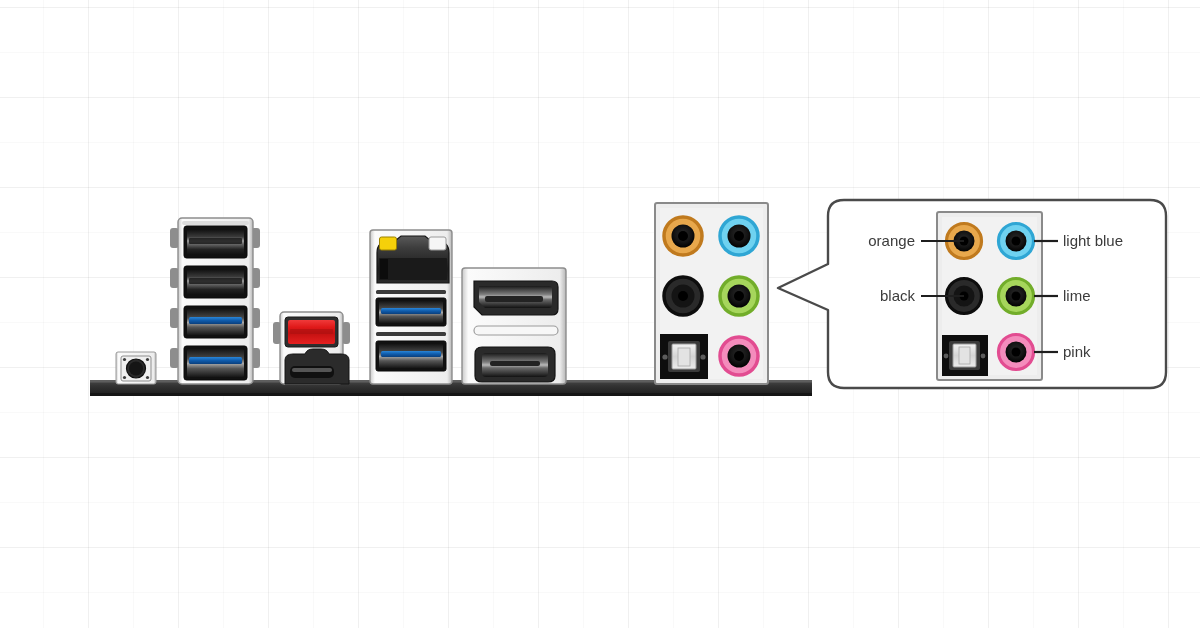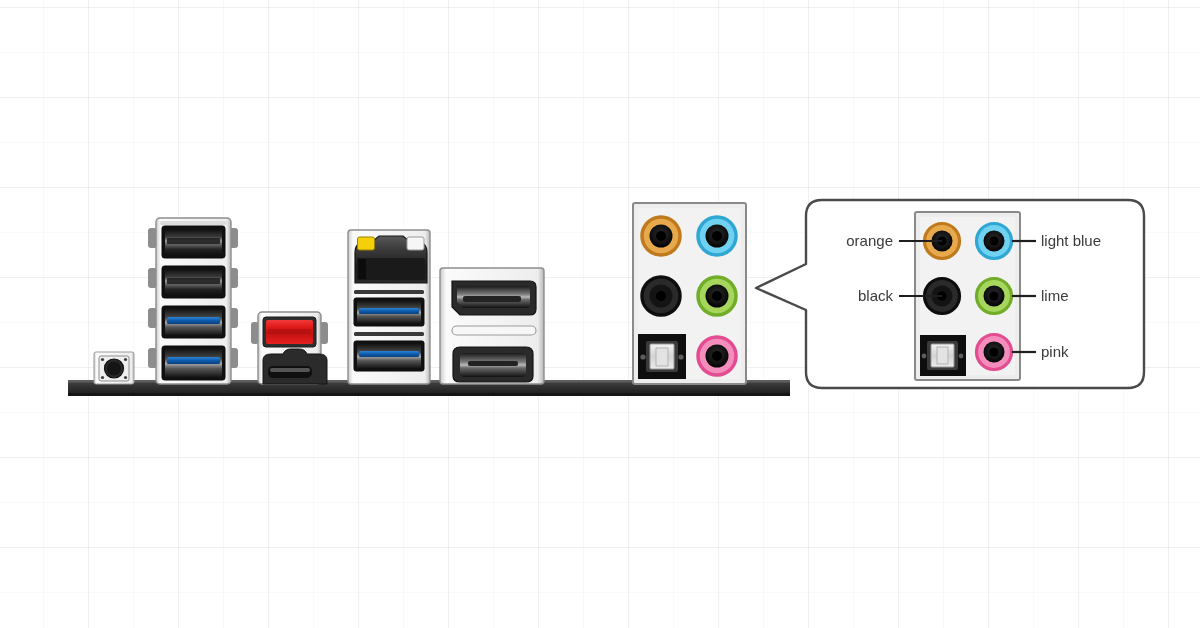--- a/index.html
+++ b/index.html
@@ -25,21 +25,21 @@
       90px 90px,
       45px 45px,
       45px 45px;
     background-position: -2px 0px, 0px 7px, -2px 0px, 0px 7px;
   }
   #watermark{
     position:absolute;top:14px;right:22px;
     font-size:9px;color:rgba(0,0,0,0.035);
     letter-spacing:.5px;user-select:none;
   }
-  #io-stage{position:absolute;inset:0;}
+  #io-stage{position:absolute;inset:0;margin-left:22px;}
   svg#io-svg{position:absolute;left:0;top:0;width:1200px;height:628px;display:block;}
   .lbl{
     font-family:"Liberation Sans", sans-serif;
     font-size:15px;
     fill:#3b3b3b;
   }
   .lbl-r{text-anchor:start;}
   .lbl-l{text-anchor:end;}
 </style>
 </head>

